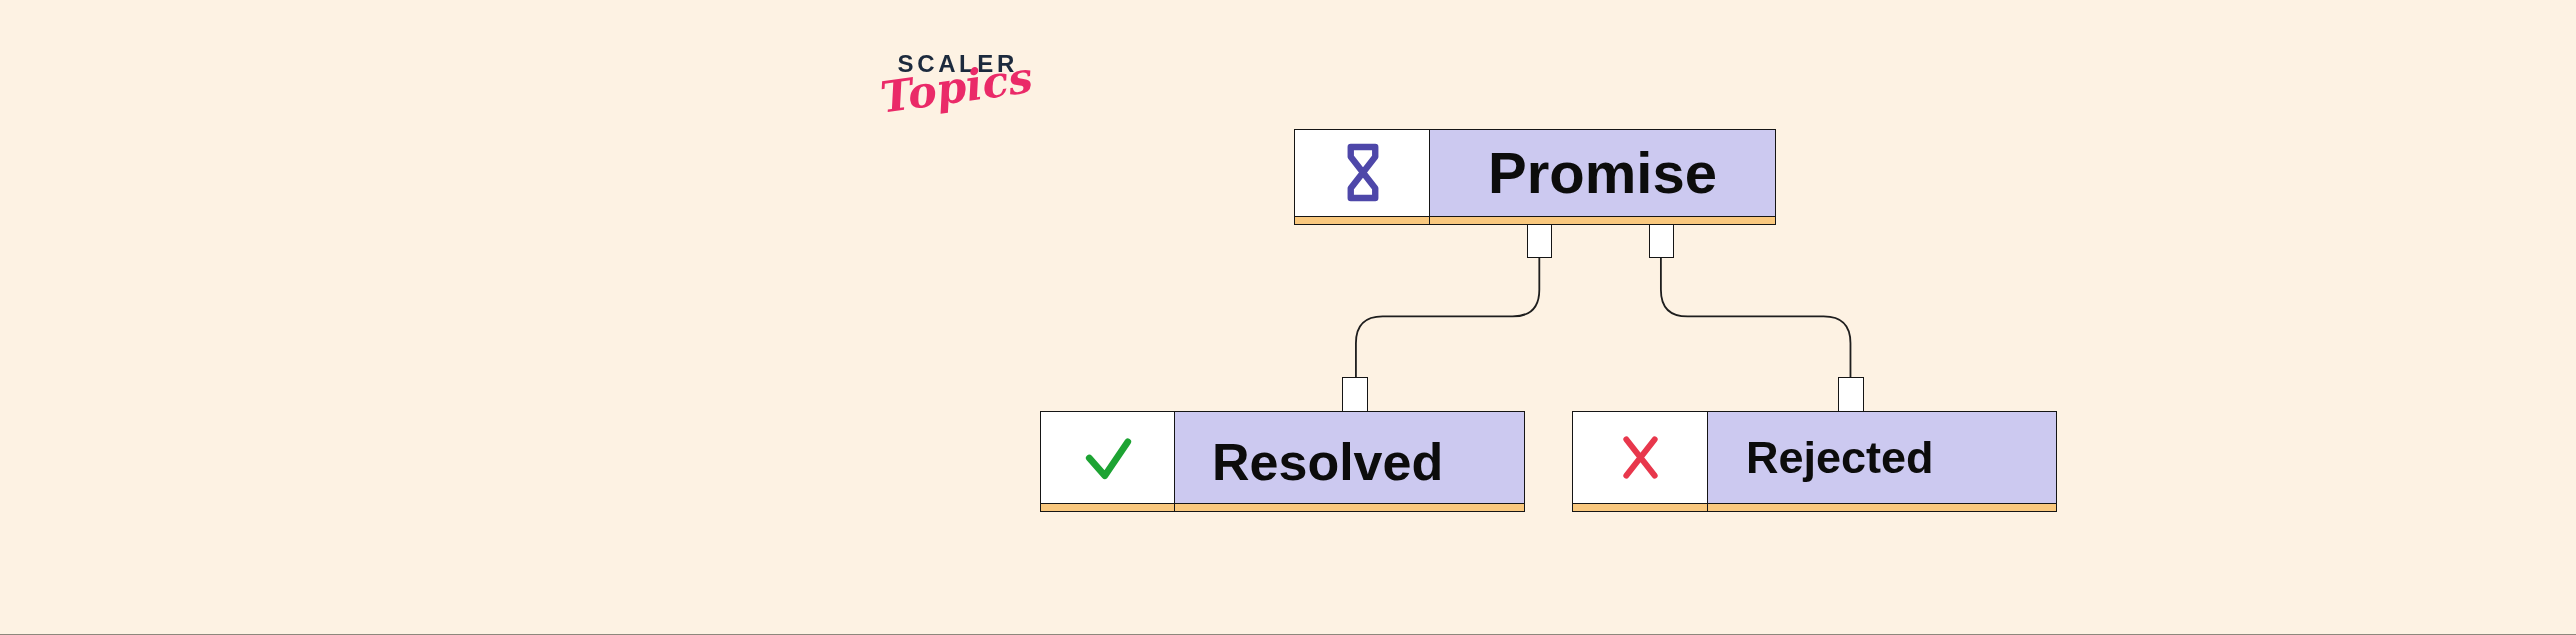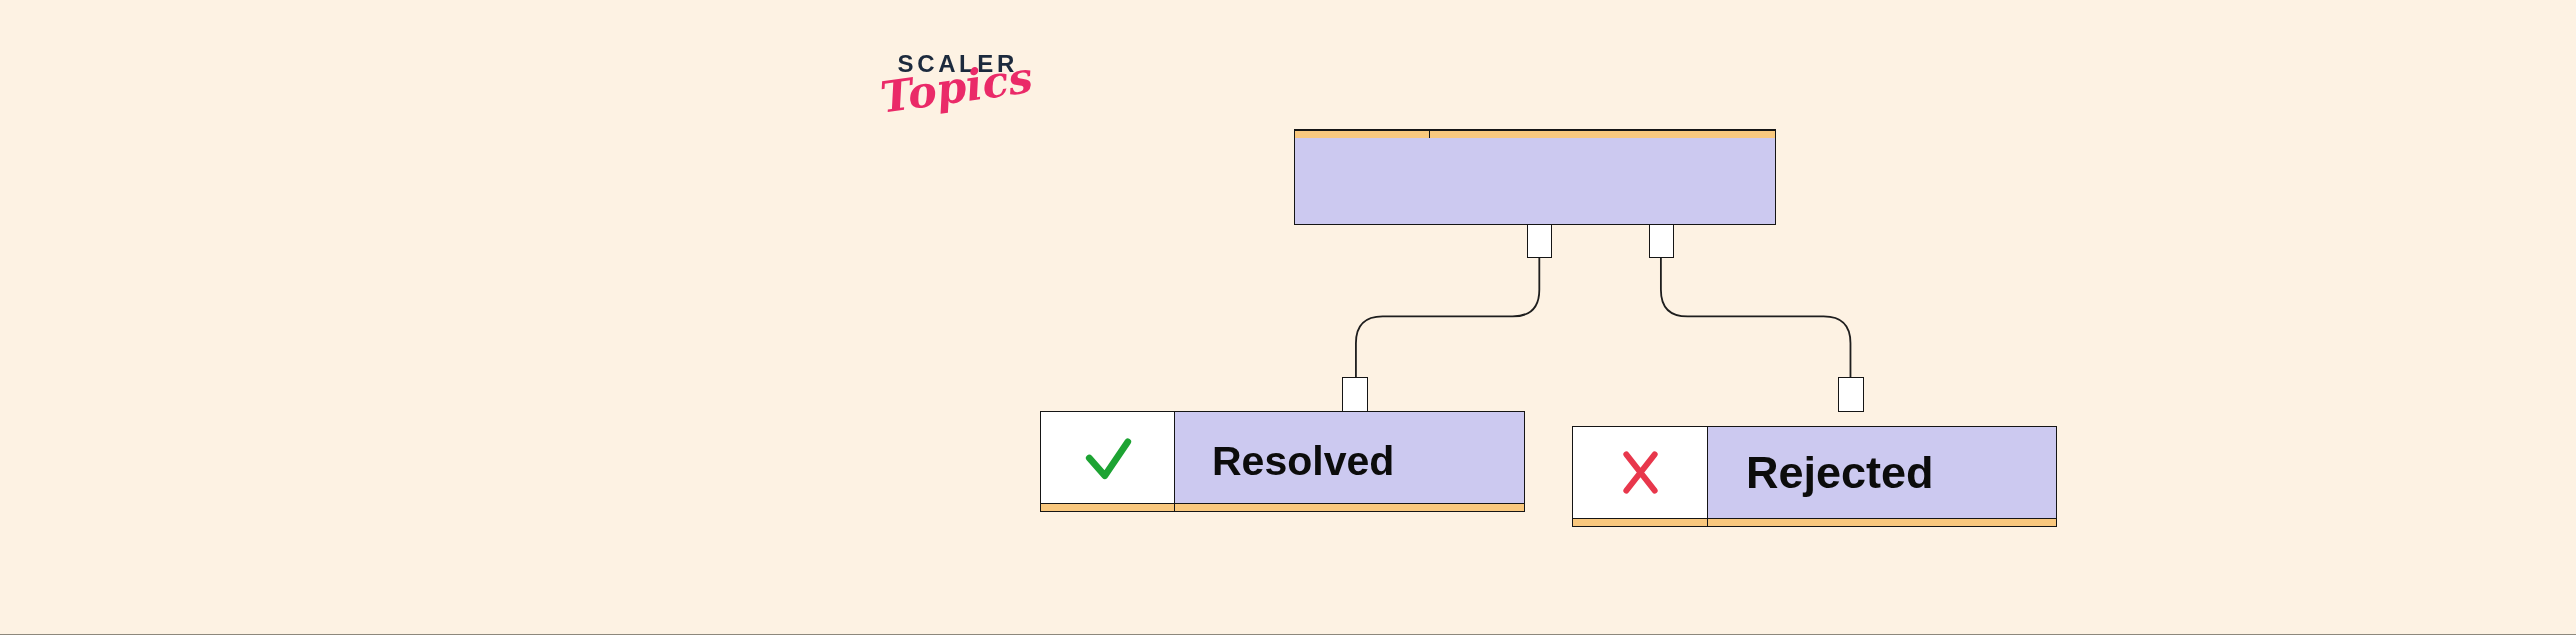--- a/index.html
+++ b/index.html
@@ -59,23 +59,23 @@
   .node-promise  { left: 1294px; top: 129px; width: 482px; height: 96px; }
   .node-promise .icon-cell { width: 135px; }
   .node-promise .strip-icon-seg { width: 135px; }
   .node-promise .node-strip { height: 7.2px; }
   .node-promise .label-cell { justify-content: center; font-size: 58px; }
 
   .node-resolved { left: 1040px; top: 411px; width: 485px; height: 101px; }
   .node-resolved .icon-cell { width: 134px; }
   .node-resolved .strip-icon-seg { width: 134px; }
   .node-resolved .node-strip { height: 6.7px; }
-  .node-resolved .label-cell { padding-left: 37px; font-size: 41px; margin-top: 8px; }
+  .node-resolved .label-cell { padding-left: 37px; font-size: 52px; margin-top: 8px; }
 
-  .node-rejected { left: 1572px; top: 426px; width: 485px; height: 101px; }
+  .node-rejected { left: 1572px; top: 411px; width: 485px; height: 101px; }
   .node-rejected .icon-cell { width: 135px; }
   .node-rejected .strip-icon-seg { width: 135px; }
   .node-rejected .node-strip { height: 6.7px; }
   .node-rejected .label-cell { padding-left: 38px; font-size: 45px; }
 
   
   .port {
     position: absolute;
     box-sizing: border-box;
     background: #ffffff;
@@ -103,20 +103,28 @@
     <div class="logo-brand">SCALER</div>
     <div class="logo-product">Topics</div>
   </div>
 
   <svg class="connectors" width="3091" height="636" viewBox="0 0 6000 1234" aria-hidden="true">
     <path d="M 2988 498 L 2988 562 Q 2988 614 2936 614 L 2684 614 Q 2632 614 2632 666 L 2632 734"></path>
     <path d="M 3224 498 L 3224 562 Q 3224 614 3276 614 L 3540 614 Q 3592 614 3592 666 L 3592 734"></path>
   </svg>
 
   <div class="node node-promise">
+    <div class="node-main">
+      <div class="icon-cell">
+        <svg class="icon-svg" width="49" height="65" viewBox="0 0 100 132">
+          <path d="M 26 14 H 76 V 34 L 26 98 V 118 H 76 V 98 L 26 34 Z" fill="none" stroke="#4e47a9" stroke-width="13" stroke-linejoin="round" stroke-linecap="round"></path>
+        </svg>
+      </div>
+      <div class="label-cell">Promise</div>
+    </div>
     <div class="node-strip">
       <div class="strip-icon-seg"></div>
       <div class="strip-rest-seg"></div>
     </div>
   </div>
 
   <div class="port port-promise-left"></div>
   <div class="port port-promise-right"></div>
   <div class="port port-resolved"></div>
   <div class="port port-rejected"></div>

